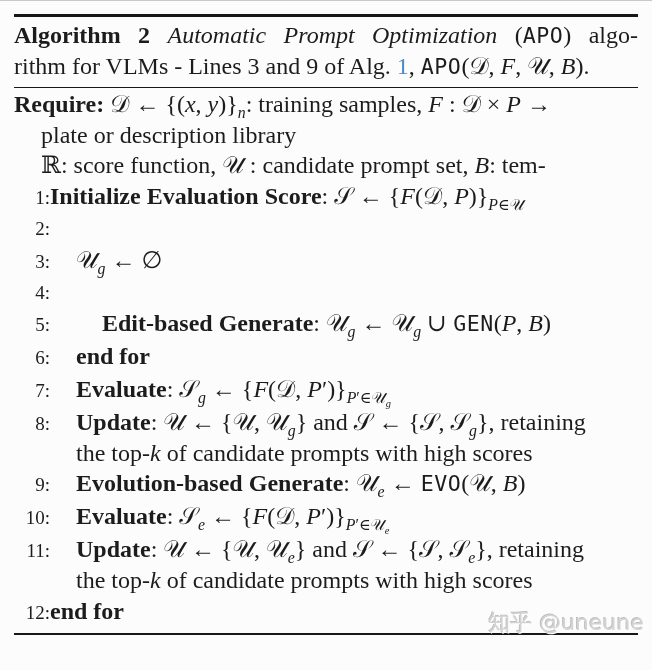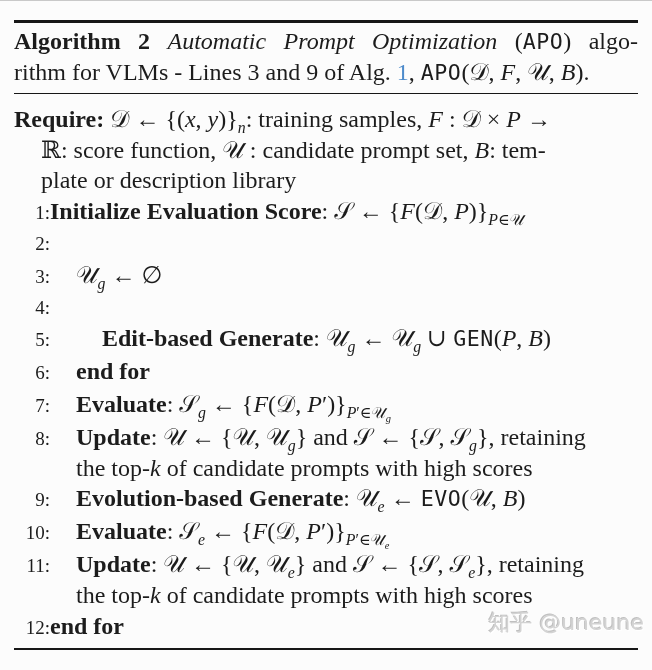--- a/index.html
+++ b/index.html
@@ -7,31 +7,31 @@
     position: relative;
     width: 652px;
     height: 670px;
     background: #fcfcfc;
     color: #1c1c1c;
     font-family: "Liberation Serif", "DejaVu Serif", serif;
     overflow: hidden;
     box-sizing: border-box;
   }
   .edge-line { position: absolute; top: 0; left: 0; width: 652px; height: 1px; background: #c9c9c9; }
-  .inner { padding: 12px 14px; }
+  .inner { padding: 6px 14px; }
   .rule { background: #171717; }
   .rule-top { margin-top: 8px; height: 2.5px; }
   .rule-mid { height: 1.4px; }
   .rule-bot { margin-top: 5px; height: 1.8px; }
 
   .caption { font-size: 24px; line-height: 31px; padding: 3px 0 5px 0; }
   .caption-line { white-space: nowrap; }
   .caption-line.jlast { text-align: justify; text-align-last: justify; white-space: normal; }
 
-  .require { margin-top: 10px; font-size: 24px; line-height: 30.8px; }
+  .require { margin-top: 1px; font-size: 24px; line-height: 30.8px; }
   .req-line { white-space: nowrap; }
   .req-line.hang { padding-left: 27px; }
 
   .alg-body { font-size: 24px; line-height: 30.8px; }
   .alg-line { display: flex; align-items: baseline; }
   .lineno {
     flex: none;
     width: 36px;
     text-align: right;
     font-size: 19px;
@@ -64,22 +64,22 @@
   <div class="edge-line"></div>
   <div class="inner">
     <div class="rule rule-top"></div>
     <div class="caption" id="caption">
         <div class="caption-line jlast"><span class="seg-b">Algorithm 2</span><span class="seg-r"> </span><span class="seg-i">Automatic Prompt Optimization</span><span class="seg-r"> (</span><span class="seg-t">APO</span><span class="seg-r">) algo-</span></div>
         <div class="caption-line"><span class="seg-r">rithm for VLMs - Lines 3 and 9 of Alg. </span><span class="seg-l">1</span><span class="seg-r">, </span><span class="seg-t">APO</span><span class="seg-r">(</span><span class="seg-c">𝒟</span><span class="seg-r">, </span><span class="seg-i">F</span><span class="seg-r">, </span><span class="seg-c">𝒰</span><span class="seg-r">, </span><span class="seg-i">B</span><span class="seg-r">).</span></div>
       </div>
     <div class="rule rule-mid"></div>
     <div class="require" id="require">
         <div class="req-line"><span class="seg-b">Require: </span><span class="seg-c">𝒟</span><span class="seg-r"> ← {(</span><span class="seg-i">x</span><span class="seg-r">, </span><span class="seg-i">y</span><span class="seg-r">)}</span><sub class="seg-sub"><span class="seg-i">n</span></sub><span class="seg-r">: training samples, </span><span class="seg-i">F</span><span class="seg-r"> : </span><span class="seg-c">𝒟</span><span class="seg-r"> × </span><span class="seg-i">P</span><span class="seg-r"> →</span></div>
+        <div class="req-line hang"><span class="seg-r">plate or description library</span></div>
         <div class="req-line hang"><span class="seg-r">ℝ: score function, </span><span class="seg-c">𝒰</span><span class="seg-r"> : candidate prompt set, </span><span class="seg-i">B</span><span class="seg-r">: tem-</span></div>
-        <div class="req-line hang"><span class="seg-r">plate or description library</span></div>
       </div>
     <div class="alg-body" id="alg-body">
         <div class="alg-line">
           <span class="lineno">1:</span>
           <div class="stmt" style="padding-left: 0px;"><span class="seg-b">Initialize Evaluation Score</span><span class="seg-r">: </span><span class="seg-c">𝒮</span><span class="seg-r"> ← {</span><span class="seg-i">F</span><span class="seg-r">(</span><span class="seg-c">𝒟</span><span class="seg-r">, </span><span class="seg-i">P</span><span class="seg-r">)}</span><sub class="seg-sub"><span class="seg-i">P</span><span class="seg-r">∈</span><span class="seg-c">𝒰</span></sub></div>
         </div>
         <div class="alg-line">
           <span class="lineno">2:</span>
         </div>
         <div class="alg-line">

